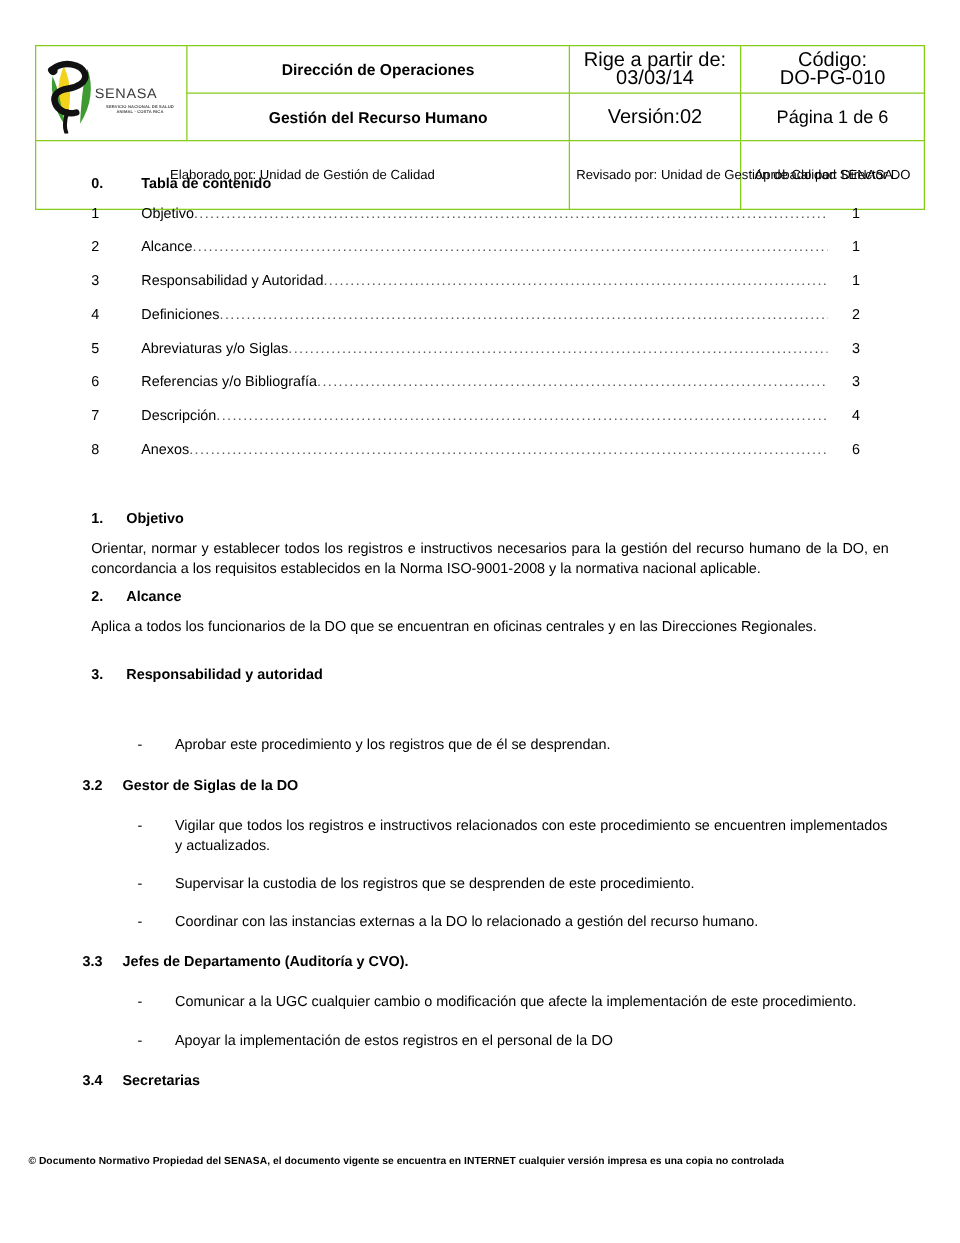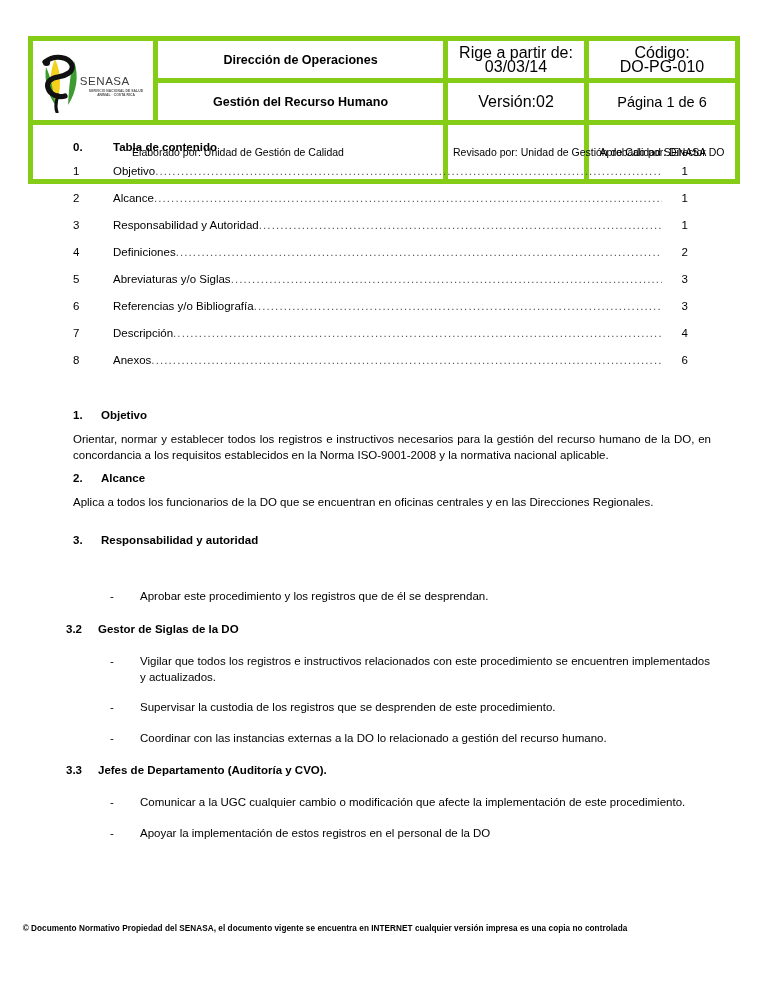--- a/index.html
+++ b/index.html
@@ -26,21 +26,21 @@
   
   .hdr-table {
     position: absolute;
     left: 28px;
     top: 36px;
     width: 712px;
     border-collapse: collapse;
     table-layout: fixed;
   }
   .hdr-table td {
-    border: 5px solid #84cc16;
+    border: 1px solid #84cc16;
     padding: 0;
     vertical-align: middle;
     text-align: center;
   }
 
   .logo-cell {
     width: 120px;
     height: 66px;
     padding: 0 !important;
     position: relative;
@@ -383,18 +383,22 @@
       <span class="btext">Comunicar a la UGC cualquier cambio o modificación que afecte la implementación de este procedimiento.</span>
     </div>
     <div class="sp14"></div>
     <div class="bullet">
       <span class="dash">-</span>
       <span class="btext">Apoyar la implementación de estos registros en el personal de la DO</span>
     </div>
 
     <div class="sp18"></div>
 
+    <div class="sub-head">
+      <span class="n">3.4</span>
+      <span>Secretarias</span>
+    </div>
 
   </div>
 
   <div class="footer">© Documento Normativo Propiedad del SENASA,  el documento vigente se encuentra en INTERNET cualquier versión impresa es una copia no controlada</div>
 
 </div>
 
 </body></html>

